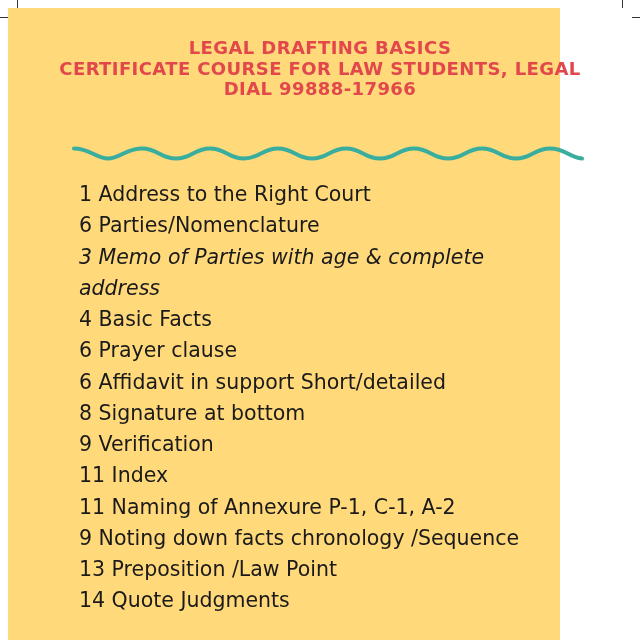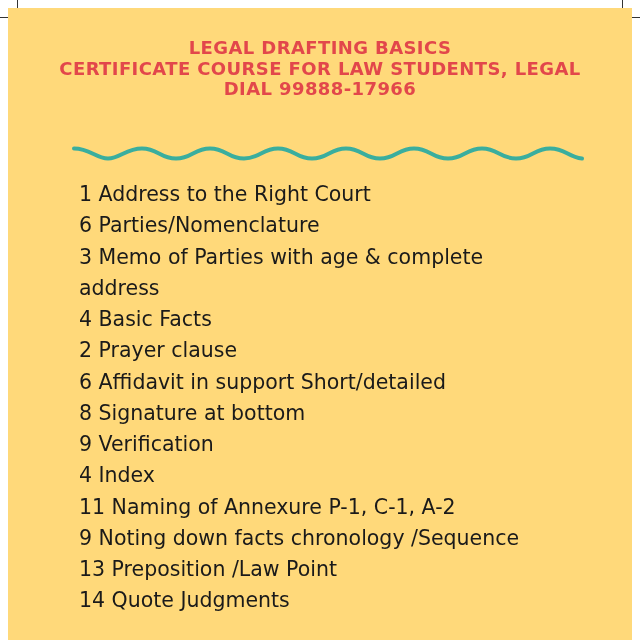--- a/index.html
+++ b/index.html
@@ -17,21 +17,21 @@
       background: #ffffff;
     }
     .crop-mark {
       position: absolute;
       background: #333;
     }
     .poster {
       position: absolute;
       left: 8px;
       top: 8px;
-      width: 624px;
+      width: 552px;
       height: 632px;
       background: #FFD97A;
     }
     .title-block {
       position: absolute;
       left: 0;
       top: 30px;
       width: 624px;
       text-align: center;
       font-family: "DejaVu Sans", sans-serif;
@@ -63,20 +63,21 @@
       color: #1a1a1a;
       width: 520px;
     }
     .topic-list li {
       display: block;
       white-space: normal;
       margin-left: 9px;
     }
     .topic-list li .wrap {
       display: block;
+      font-style: italic;
     }
   </style>
 </head>
 <body>
 
 <div class="page">
 
   <div class="crop-mark" style="left:17px; top:0; width:1px; height:8px;"></div>
   <div class="crop-mark" style="left:0; top:17px; width:8px; height:1px;"></div>
   <div class="crop-mark" style="left:622px; top:0; width:1px; height:8px;"></div>
@@ -94,24 +95,24 @@
     </svg>
 
     <ul class="topic-list">
       <li><span>1 Address to the Right Court</span></li>
       <li><span>6 Parties/Nomenclature</span></li>
       <li>
         <span class="wrap">3 Memo of Parties with age &amp; complete</span>
         <span class="wrap">address</span>
       </li>
       <li><span>4 Basic Facts</span></li>
-      <li><span>2 Prayer clause</span></li>
+      <li><span>6 Prayer clause</span></li>
       <li><span>6 Affidavit in support Short/detailed</span></li>
       <li><span>8 Signature at bottom</span></li>
       <li><span>9 Verification</span></li>
-      <li><span>4 Index</span></li>
+      <li><span>11 Index</span></li>
       <li><span>11 Naming of Annexure P-1, C-1, A-2</span></li>
       <li><span>9 Noting down facts chronology /Sequence</span></li>
       <li><span>13 Preposition /Law Point</span></li>
       <li><span>14 Quote Judgments</span></li>
     </ul>
   </div>
 </div>
 
 </body></html>

